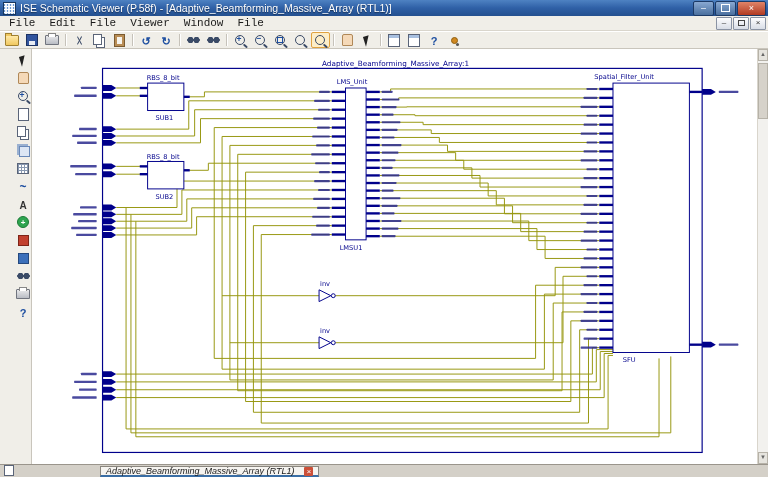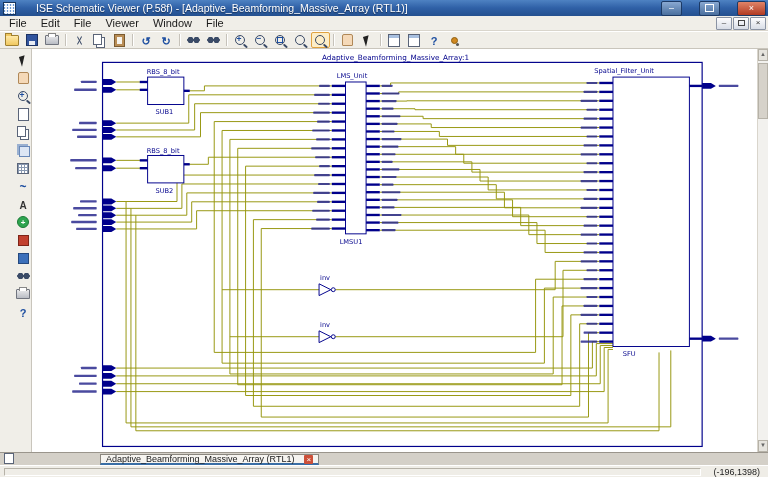--- a/index.html
+++ b/index.html
@@ -2,33 +2,33 @@
 <html><head>
 <meta charset="utf-8">
 <style>
   html,body{margin:0;padding:0;background:#9a9a9a;}
   body{width:768px;height:477px;overflow:hidden;font-family:"Liberation Sans",sans-serif;-webkit-font-smoothing:antialiased;}
   .window{position:absolute;inset:0;display:flex;flex-direction:column;background:#f0eee8;}
   .flex-spacer{flex:1;}
 
   
   .titlebar{height:16px;display:flex;align-items:center;padding:0 2px 0 3px;
-    background:linear-gradient(180deg,#4e82c2 0%,#2f60a6 50%,#24508f 100%);gap:16px;}
+    background:linear-gradient(180deg,#4e82c2 0%,#2f60a6 50%,#24508f 100%);}
   .app-icon{width:11px;height:11px;margin-right:4px;background:linear-gradient(#fdfdfd 0 2px,#cfe0f4 2px);border:1px solid #17365e;
     background-image:linear-gradient(to bottom,#fff 1px,transparent 1px),linear-gradient(to right,#6f9bd2 1px,transparent 1px);background-size:3px 3px;background-color:#e8f0fb;}
   .title-text{color:#fff;font-size:10.5px;white-space:nowrap;text-shadow:0 1px 1px rgba(0,0,0,.45);}
   .win-btn{width:19px;height:13px;margin-left:1px;border:1px solid #173showcase;border:1px solid #1c3a66;border-radius:2px;display:flex;align-items:center;justify-content:center;
     font-size:9px;line-height:1;color:#fff;background:linear-gradient(#89a9d2,#4a6f9e);}
   .win-btn.close{background:linear-gradient(#e08468,#b13a22);width:27px;}
   .max-box{width:7px;height:6px;border:1px solid #fff;}
 
   
   .menubar{height:14px;display:flex;align-items:center;background:#f0eee8;border-bottom:1px solid #d9d5cc;padding:0 2px;}
   .menu-items{display:flex;align-items:center;height:100%;}
-  .menu-item{font-size:11px;color:#1a1a1a;padding:0 7px;line-height:14px;}
+  .menu-item{font-size:11px;color:#1a1a1a;padding:0 7px;line-height:14px;font-family:Liberation Mono, monospace;}
   .mdi-btn{width:14px;height:11px;margin-left:1px;border:1px solid #8a93a3;border-radius:1px;background:linear-gradient(#fdfdfe,#d8dde6);
     display:flex;align-items:center;justify-content:center;font-size:8px;line-height:1;color:#333;}
   .mdi-box{width:5px;height:4px;border:1px solid #444;}
 
   
   .toolbar{height:16px;display:flex;align-items:center;background:#f0eee8;border-top:1px solid #fff;border-bottom:1px solid #c9c5bc;padding:0 2px;}
   #toolbar-icons{display:flex;align-items:center;}
   .tbi{width:17px;height:14px;display:flex;align-items:center;justify-content:center;border:1px solid transparent;border-radius:2px;margin:0 0.5px;}
   .tbi.selected{border-color:#e0a23f;background:#fdeec8;}
   .tsep{width:1px;height:12px;background:#c6c2ba;box-shadow:1px 0 0 #fff;margin:0 3px;}
@@ -81,21 +81,21 @@
 
   
   .vscroll{width:11px;background:#f2f1ee;border-left:1px solid #d9d5cc;display:flex;flex-direction:column;box-sizing:border-box;}
   .varrow{height:10px;background:#e6e4de;border:1px solid #b6b2a8;font-size:6px;line-height:9px;text-align:center;color:#666;}
   .vtrack{flex:1;position:relative;}
   .vthumb{position:absolute;top:2px;left:0;right:0;height:54px;background:#d6d2ca;border:1px solid #b6b2a8;}
 
   
   .tabbar{height:12px;background:#d4d0c8;border-top:1px solid #9a958c;display:flex;align-items:flex-end;}
   .tabstrip-icon{width:8px;height:9px;background:#fff;border:1px solid #5a6478;margin:0 4px 1px 4px;}
-  .tab{display:flex;align-items:center;height:11px;background:#f6f4f0;border:1px solid #8a867e;border-bottom:2px solid #3a6ea5;margin-left:82px;padding:0 5px;box-sizing:border-box;}
+  .tab{display:flex;align-items:center;height:11px;background:#f6f4f0;border:1px solid #8a867e;border-bottom:2px solid #3a6ea5;margin-left:82px;padding:0 5px;box-sizing:border-box;font-style:italic;}
   .tab-label{font-size:9px;color:#1a1a1a;white-space:nowrap;}
   .tab-close{width:9px;height:9px;background:#cc5039;color:#fff;font-size:8px;line-height:9px;text-align:center;margin-left:10px;border-radius:1px;}
 
   
   .statusbar{height:11px;background:#efede7;border-top:1px solid #fff;display:flex;align-items:center;font-size:9px;color:#222;}
   .status-fill{flex:1;height:6px;margin:0 4px;border:1px solid;border-color:#b6b2a8 #fff #fff #b6b2a8;}
   .status-coords{padding:0 8px;white-space:nowrap;}
 </style>
 </head>
 <body>
@@ -532,18 +532,14 @@
   </div>
 
   <div class="tabbar">
     <span class="tabstrip-icon"></span>
     <div class="tab">
       <span class="tab-label">Adaptive_Beamforming_Massive_Array (RTL1)</span>
       <span class="tab-close">×</span>
     </div>
   </div>
 
-  <div class="statusbar">
-    <span class="status-fill"></span>
-    <span class="status-coords">(-196,1398)</span>
-  </div>
 
 </div>
 
 </body></html>

